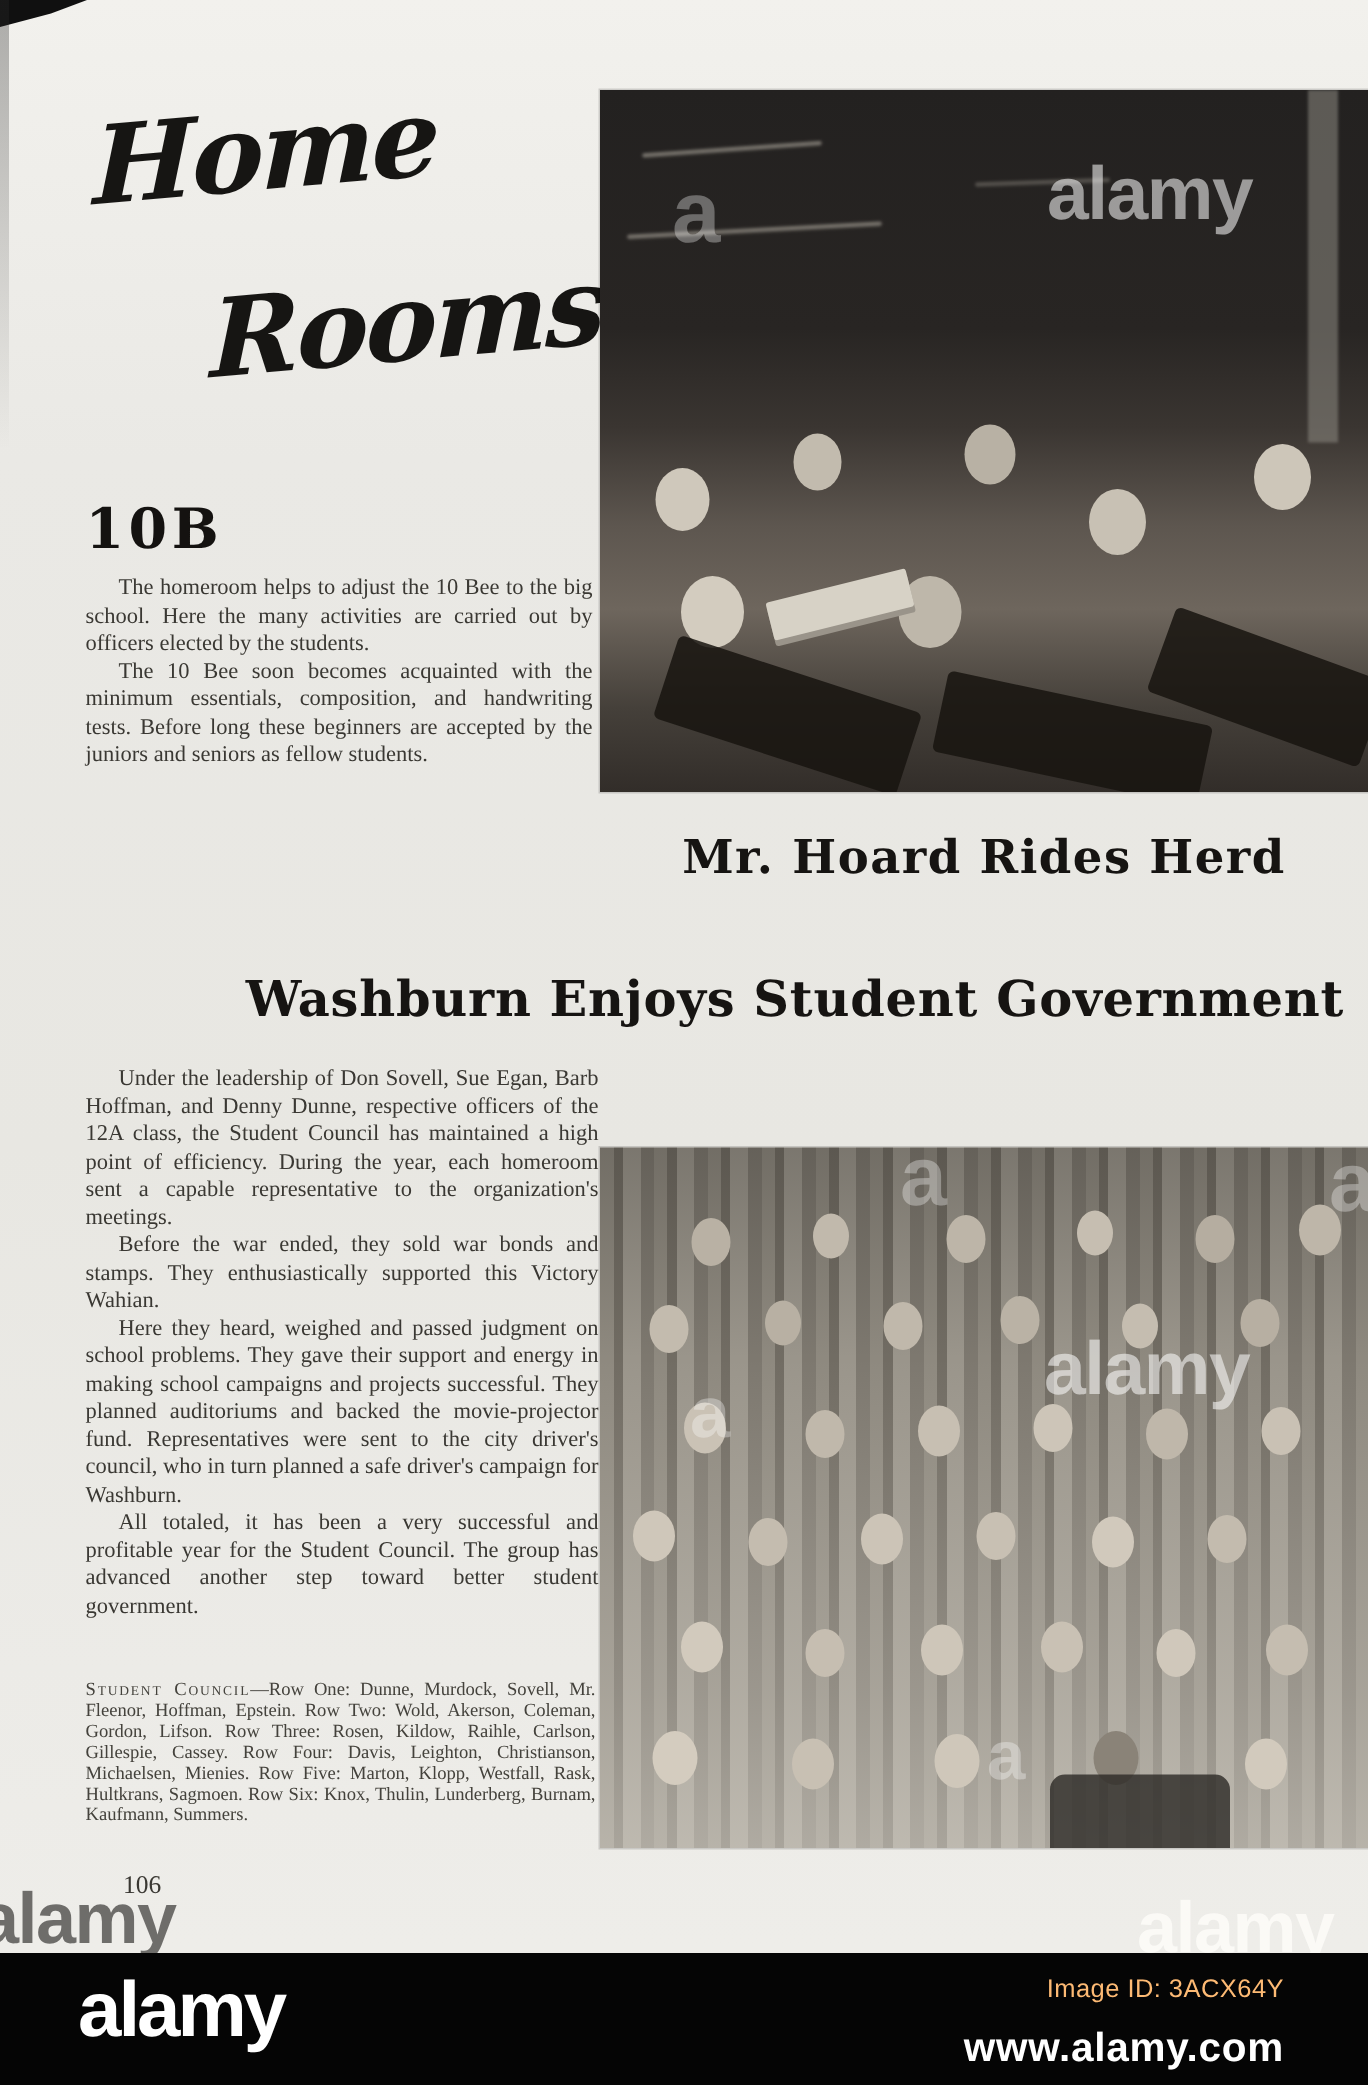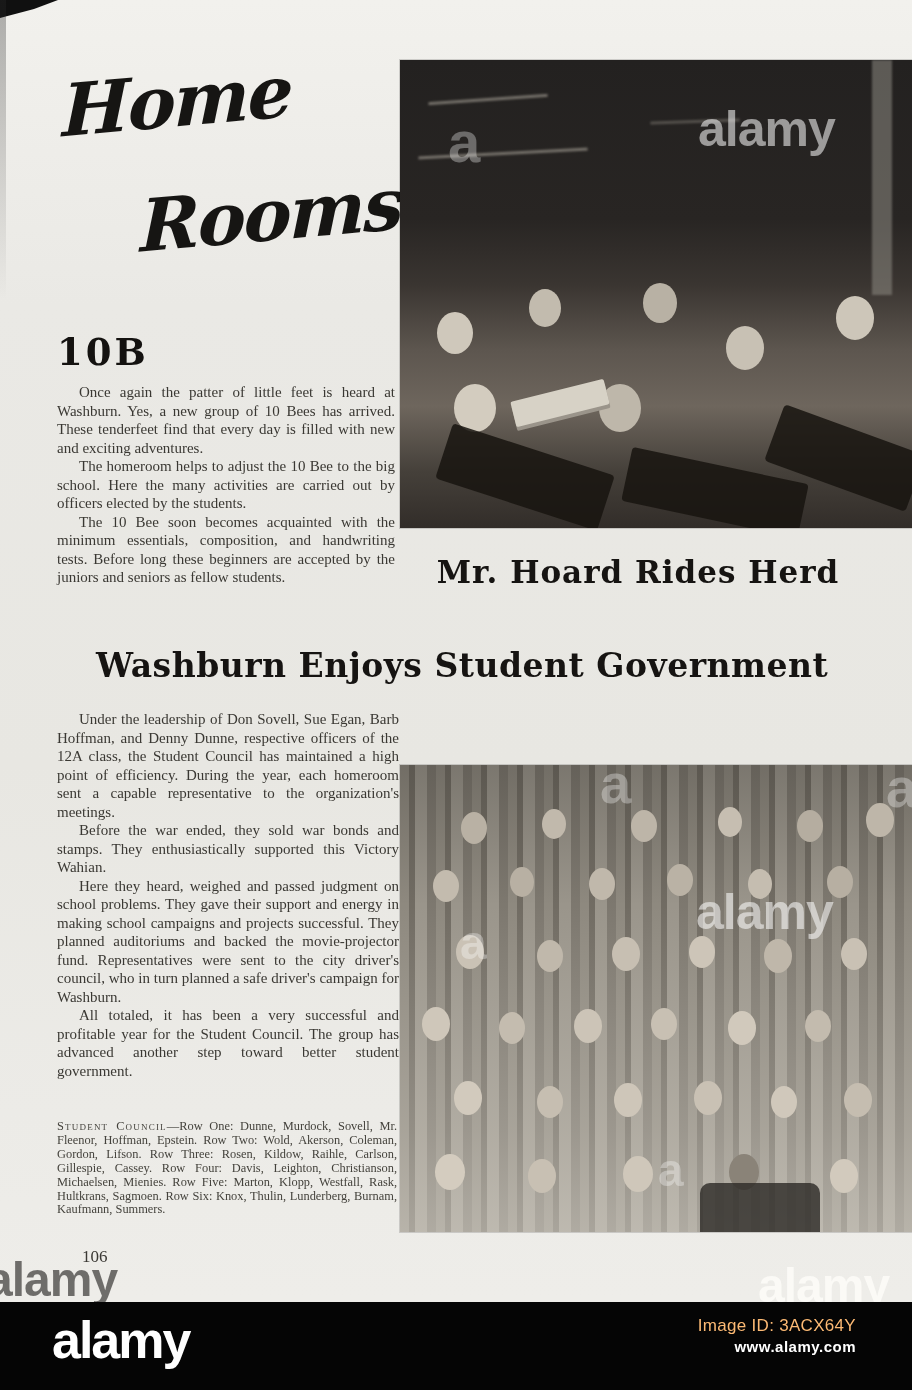--- a/index.html
+++ b/index.html
@@ -15,23 +15,23 @@
   .title-line{position:absolute;font-family:"DejaVu Serif",serif;font-style:italic;font-weight:bold;
         color:#161513;letter-spacing:-2px;transform:rotate(-5deg) skewX(-6deg);}
   .title-1{left:62px;top:58px;font-size:72px;}
   .title-2{left:140px;top:172px;font-size:72px;}
   
   .tenb-heading{position:absolute;left:57px;top:330px;width:340px;
         font-family:"DejaVu Serif",serif;font-weight:bold;font-size:37px;color:#141210;letter-spacing:3px;}
   .tenb-text{position:absolute;left:57px;top:383px;width:338px;}
   .body-par{margin:0;text-indent:22px;font-size:15px;line-height:18.5px;text-align:justify;color:#3a3833;}
   
-  .photo1-caption{position:absolute;left:382px;top:554px;width:512px;text-align:center;
+  .photo1-caption{position:absolute;left:400px;top:554px;width:512px;text-align:center;
         font-family:"DejaVu Serif",serif;font-weight:bold;font-size:31px;color:#161412;letter-spacing:1px;}
-  .headline{position:absolute;left:96px;top:646px;width:800px;text-align:left;
+  .headline{position:absolute;left:96px;top:646px;width:800px;text-align:right;
         font-family:"DejaVu Serif",serif;font-weight:bold;font-size:33px;color:#161412;letter-spacing:.5px;}
   .sg-text{position:absolute;left:57px;top:710px;width:342px;}
   .council-caption{position:absolute;left:57px;top:1120px;width:340px;
         font-size:12.4px;line-height:13.9px;text-align:justify;color:#44423c;}
   .smallcaps{font-variant:small-caps;letter-spacing:1.2px;}
   .page-number{position:absolute;left:82px;top:1247px;font-size:17px;color:#3a3833;}
   
   .photo{position:absolute;left:400px;width:512px;overflow:hidden;box-shadow:0 0 0 1px rgba(0,0,0,.15);}
   .photo-classroom{top:60px;height:468px;
         background:linear-gradient(180deg,#232120 0%,#282523 34%,#3a3531 48%,#5d564f 62%,#6e665d 74%,#45403a 88%,#322d29 100%);}
@@ -74,37 +74,36 @@
   .wm-photo2-a3{left:60px;top:150px;font-size:48px;}
   .wm-photo2-a4{left:258px;top:378px;font-size:46px;}
   .wm-page-dark{left:-14px;top:1252px;font-size:48px;color:rgba(25,24,22,.6);}
   .wm-page-light{left:758px;top:1258px;font-size:48px;color:rgba(252,251,247,.9);}
   
   .alamy-bar{position:absolute;left:0;top:1302px;width:912px;height:88px;background:#050505;
         font-family:"Liberation Sans",sans-serif;color:#fff;}
   .alamy-logo{position:absolute;left:52px;top:8px;font-size:52px;font-weight:bold;letter-spacing:-2px;color:#fff;}
   .bar-right{position:absolute;right:56px;top:14px;text-align:right;}
   .bar-image-id{font-size:17px;color:#fdba74;letter-spacing:.3px;}
-  .bar-url{font-size:15px;font-weight:bold;margin-top:2px;letter-spacing:.5px;}
+  .bar-url{font-size:27px;font-weight:bold;margin-top:14px;letter-spacing:.5px;}
 </style>
 </head>
 <body>
 
 <div class="page">
 
   <div class="corner-artifact"></div>
   <div class="edge-shade"></div>
 
   <div class="title-line title-1">Home</div>
   <div class="title-line title-2">Rooms</div>
 
   <div class="tenb-heading">10B</div>
 
   <div class="tenb-text">
-    <p class="body-par">Once again the patter of little feet is heard at Washburn. Yes, a new group of 10 Bees has arrived. These tenderfeet find that every day is filled with new and exciting adventures.</p>
     <p class="body-par">The homeroom helps to adjust the 10 Bee to the big school. Here the many activities are carried out by officers elected by the students.</p>
     <p class="body-par">The 10 Bee soon becomes acquainted with the minimum essentials, composition, and handwriting tests. Before long these beginners are accepted by the juniors and seniors as fellow students.</p>
   </div>
 
   <div class="photo photo-classroom">
     <div class="chalk-line chalk-1"></div>
     <div class="chalk-line chalk-2"></div>
     <div class="chalk-line chalk-3"></div>
     <div class="wall-edge"></div>
     <div class="class-faces"></div>

